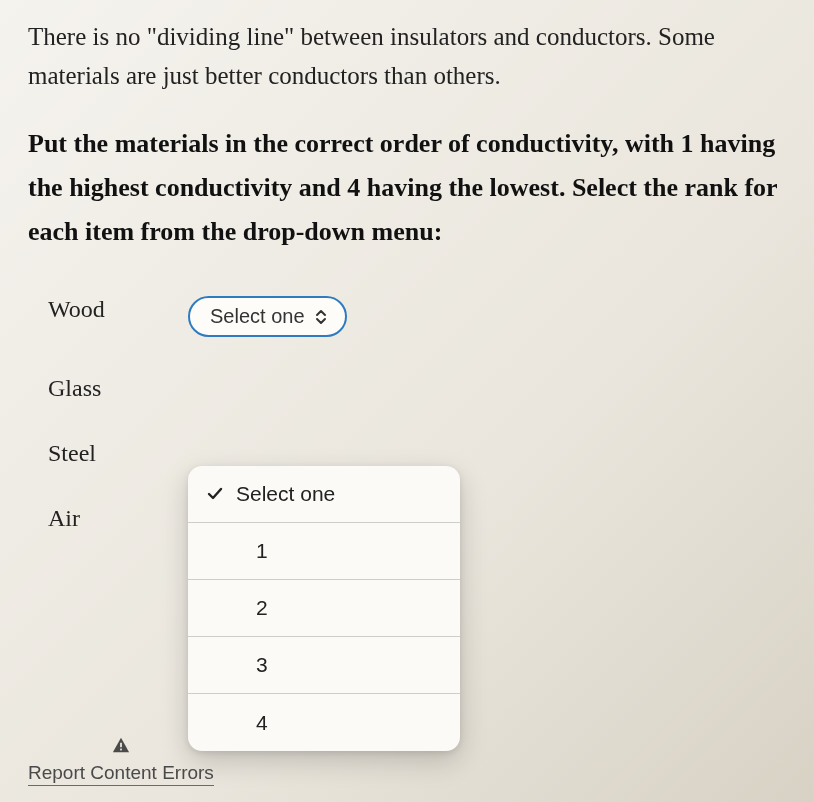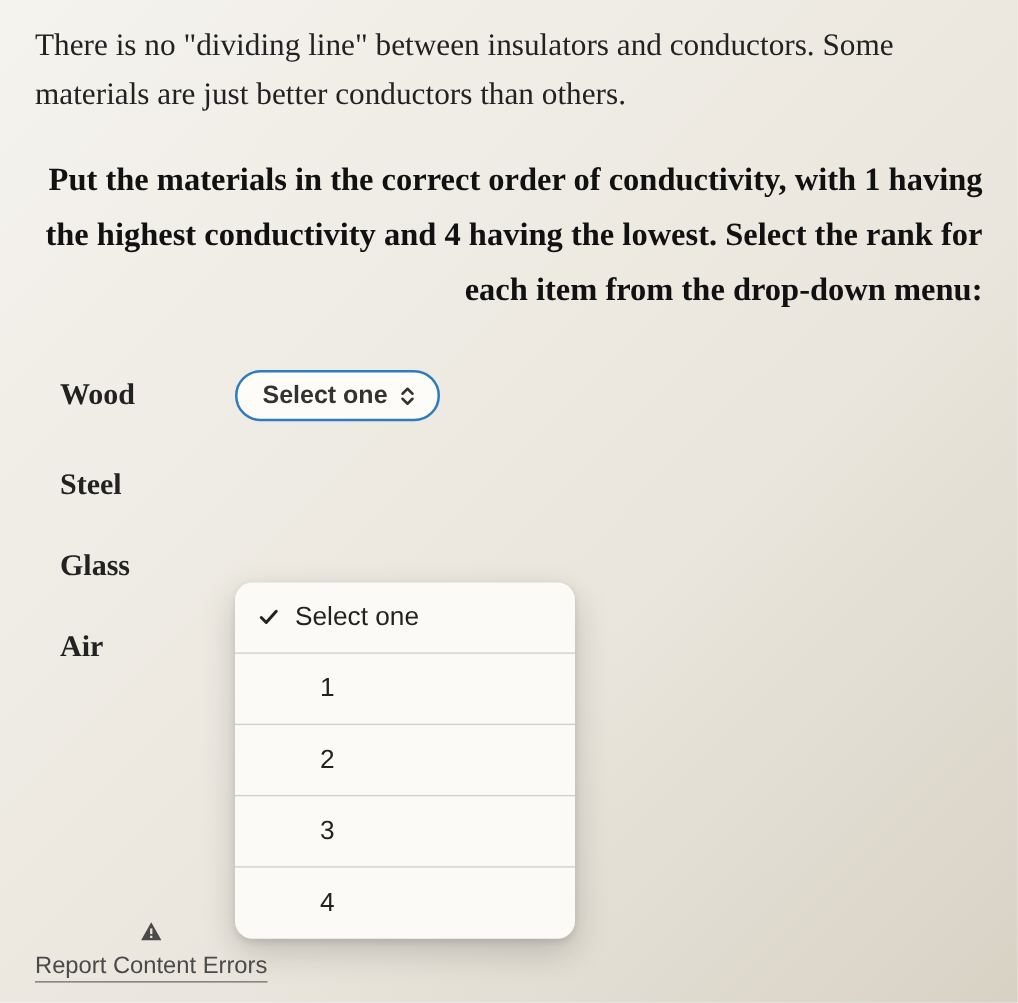--- a/index.html
+++ b/index.html
@@ -22,30 +22,28 @@
     font-weight: 400;
     margin-bottom: 26px;
     color: #222;
   }
   .instructions {
     font-size: 26px;
     line-height: 1.7;
     font-weight: 700;
     margin-bottom: 42px;
     color: #111;
-    text-align: right;
   }
   .items {
     padding-left: 20px;
   }
   .item-row {
     display: flex;
-    align-items: center;
+    align-items: flex-start;
     margin-bottom: 38px;
-    font-weight: bold;
   }
   .item-label {
     width: 140px;
     font-size: 24px;
     color: #222;
   }
   .select-pill {
     display: inline-flex;
     align-items: center;
     gap: 10px;
@@ -134,25 +132,25 @@
         <span class="updown-icon">
           <svg width="12" height="16" viewBox="0 0 12 16">
               <path d="M2 6 L6 2 L10 6" fill="none" stroke="#333" stroke-width="2" stroke-linecap="round" stroke-linejoin="round"></path>
               <path d="M2 10 L6 14 L10 10" fill="none" stroke="#333" stroke-width="2" stroke-linecap="round" stroke-linejoin="round"></path>
             </svg>
         </span>
       </span>
     </div>
 
     <div class="item-row">
-      <span class="item-label">Steel</span>
+      <span class="item-label">Glass</span>
     </div>
 
     <div class="item-row">
-      <span class="item-label">Glass</span>
+      <span class="item-label">Steel</span>
     </div>
 
     <div class="item-row">
       <span class="item-label">Air</span>
     </div>
 
   </div>
 
   <div class="dropdown">
     <div class="dropdown-option">

